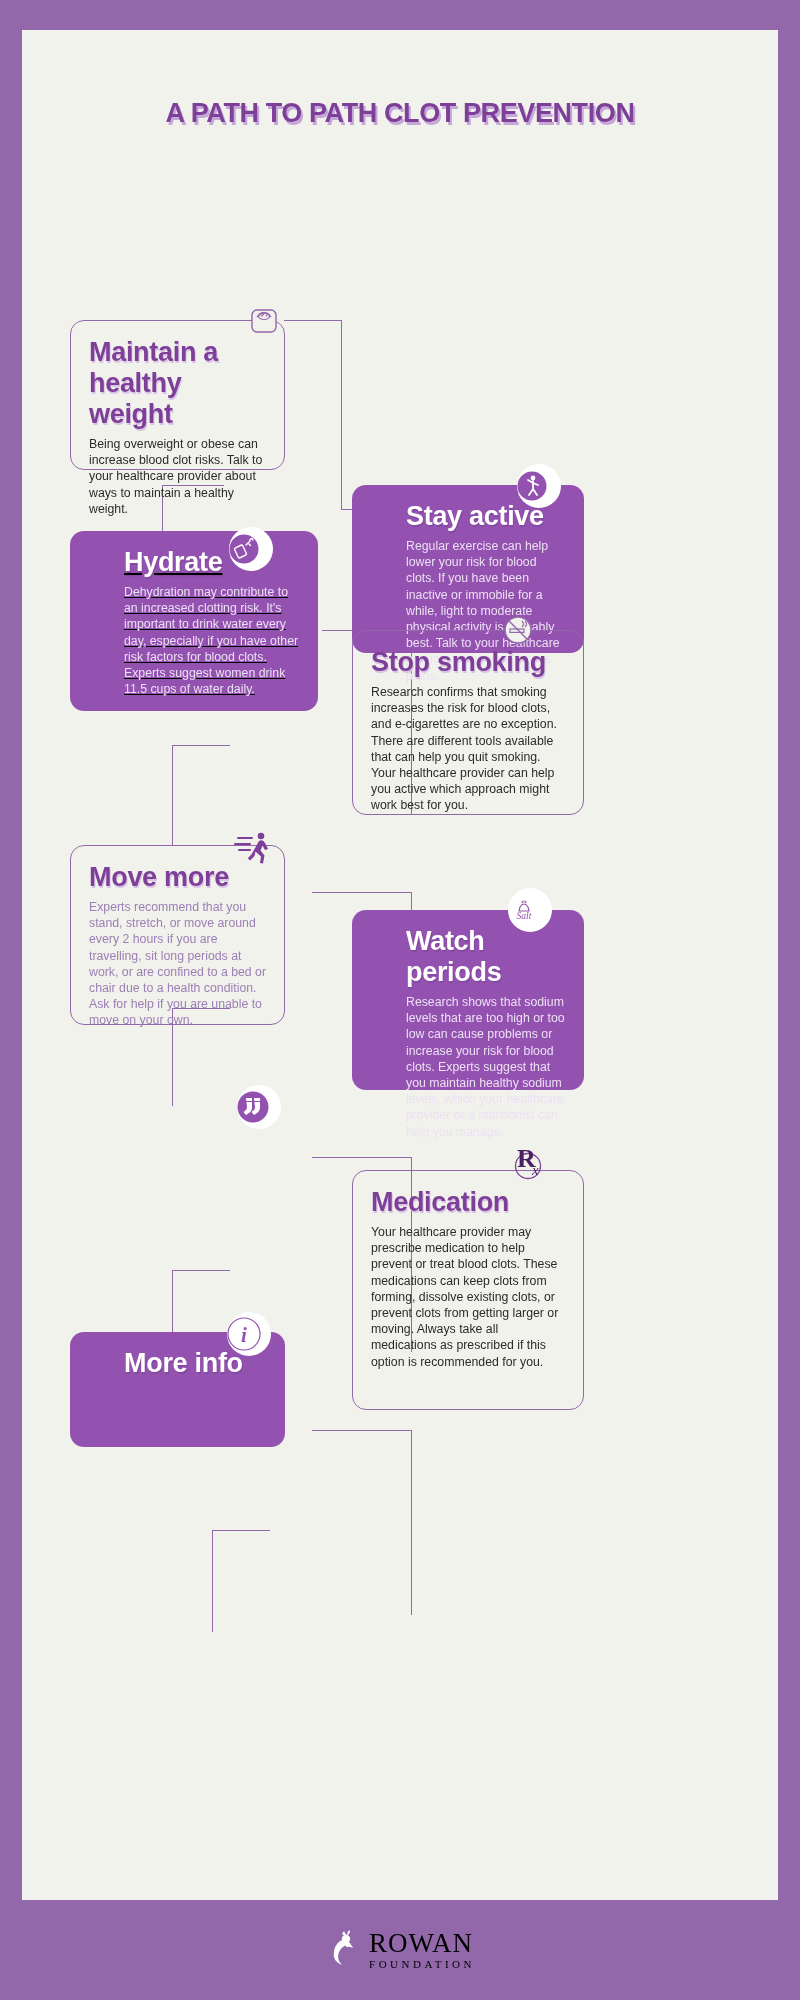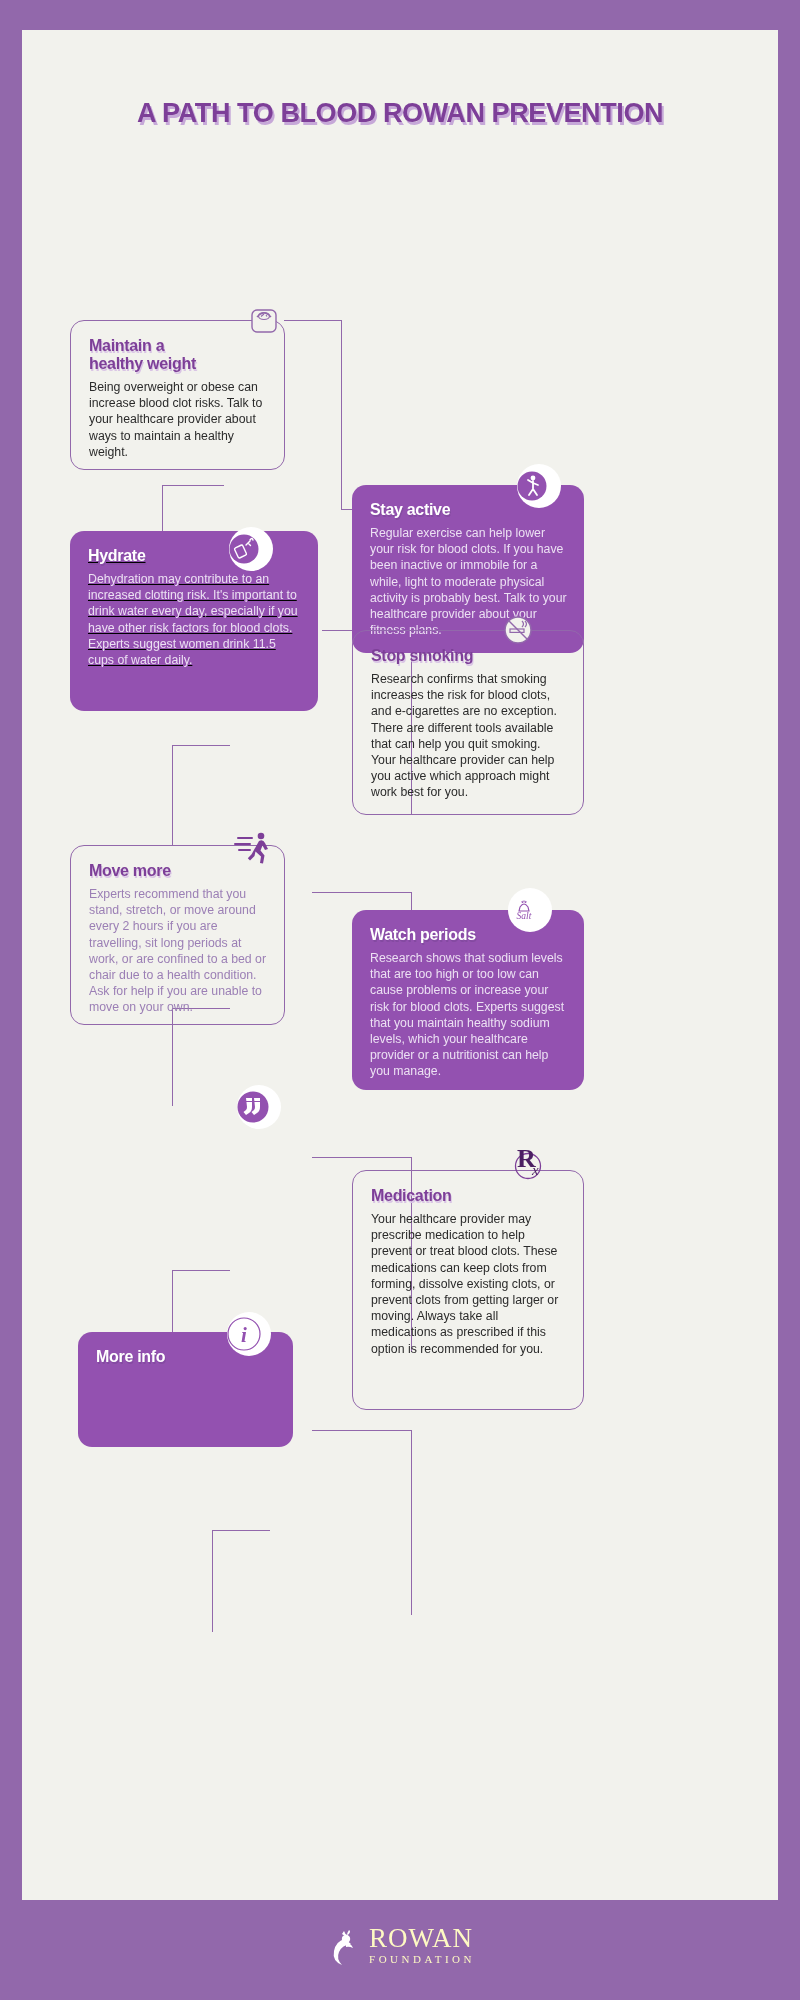--- a/index.html
+++ b/index.html
@@ -32,24 +32,24 @@
   .conn{position:absolute;background:none;border-color:#9268ab;border-style:solid;}
 
   
   .card{
     position:absolute;border-radius:14px;box-sizing:border-box;
   }
   .card.outline{
     background:transparent;border:1.5px solid #9268ab;
   }
   .card.filled{
-    background:#9351b0;border:none;
+    background:#9351b0;border:none;padding-left:36px;
   }
   .card h3{
-    margin:0;font-size:16px;font-weight:bold;letter-spacing:-0.3px;
+    margin:0;font-size:27px;font-weight:bold;letter-spacing:-0.3px;
   }
   .card p{
     margin:6px 0 0 0;font-size:12.3px;line-height:16.2px;
   }
   .card.outline h3{color:#7d3f98;text-shadow:1px 1.5px 0 #d9c4e5;}
   .card.outline p{color:#2b2b2b;}
   .card.outline.lilac p{color:#9b7fb5;}
   .card.filled h3{color:#ffffff;text-shadow:1px 1.5px 0 rgba(120,70,150,.55);}
   .card.filled p{color:#ece0f3;}
   .card .inner{padding:16px 16px 14px 18px;}
@@ -62,32 +62,32 @@
   }
   .badge.ondark{background:#ffffff;}
   .badge.plain{background:transparent;border:none;}
   .badge svg{display:block;}
 
   
   .footer{
     position:absolute;left:0;top:1900px;width:800px;height:100px;
     background:#9268ab;display:flex;align-items:center;justify-content:center;
   }
-  .logo{display:flex;align-items:flex-start;gap:4px;color:#fef9c3;}
+  .logo{display:flex;align-items:center;gap:4px;color:#000000;}
   .logoText{line-height:1;}
   .logoTop{font-family:"Liberation Serif",serif;font-size:27px;letter-spacing:1px;}
   .logoBot{font-family:"Liberation Serif",serif;font-size:11px;letter-spacing:3.5px;margin-top:2px;}
 </style>
 </head>
 <body>
 
 <div id="page">
   <div class="panel">
 
-    <div class="title">A PATH TO BLOOD ROWAN PREVENTION</div>
+    <div class="title">A PATH TO PATH CLOT PREVENTION</div>
 
     <div class="conn" style="left:262px;top:290px;width:58px;height:0;border-width:0 0 1.5px 0;"></div>
     <div class="conn" style="left:318.5px;top:290px;width:0;height:190px;border-width:0 0 0 1.5px;"></div>
     <div class="conn" style="left:318.5px;top:478.5px;width:24px;height:0;border-width:0 0 1.5px 0;"></div>
 
     <div class="conn" style="left:140px;top:455px;width:62px;height:0;border-width:0 0 1.5px 0;"></div>
     <div class="conn" style="left:140px;top:455px;width:0;height:62px;border-width:0 0 0 1.5px;"></div>
 
     <div class="conn" style="left:300px;top:600px;width:90px;height:0;border-width:0 0 1.5px 0;"></div>
     <div class="conn" style="left:388.5px;top:600px;width:0;height:185px;border-width:0 0 0 1.5px;"></div>
@@ -235,21 +235,21 @@
       </div>
     </div>
     <div class="badge plain" style="left:481px;top:1112px;">
       <svg width="44" height="48" viewBox="0 0 44 48">
         <circle cx="25" cy="26" r="12.5" fill="none" stroke="#7d3f98" stroke-width="1.3"></circle>
         <text x="14" y="27" font-family="Liberation Serif, serif" font-weight="bold" font-size="26" fill="#4b1f63">R</text>
         <text x="29" y="35" font-family="Liberation Serif, serif" font-style="italic" font-size="15" fill="#4b1f63">x</text>
       </svg>
     </div>
 
-    <div class="card filled" style="left:48px;top:1302px;width:215px;height:115px;margin-left:8px;">
+    <div class="card filled" style="left:48px;top:1302px;width:215px;height:115px;">
       <div class="inner">
         <h3>More info</h3>
       </div>
     </div>
     <div class="badge ondark" style="left:205px;top:1282px;">
       <svg width="34" height="34" viewBox="0 0 34 34">
         <circle cx="17" cy="17" r="16" fill="#fff" stroke="#9351b0" stroke-width="1.2"></circle>
         <text x="17" y="25" font-family="Liberation Serif, serif" font-style="italic" font-weight="bold" font-size="21" fill="#9351b0" text-anchor="middle">i</text>
       </svg>
     </div>

